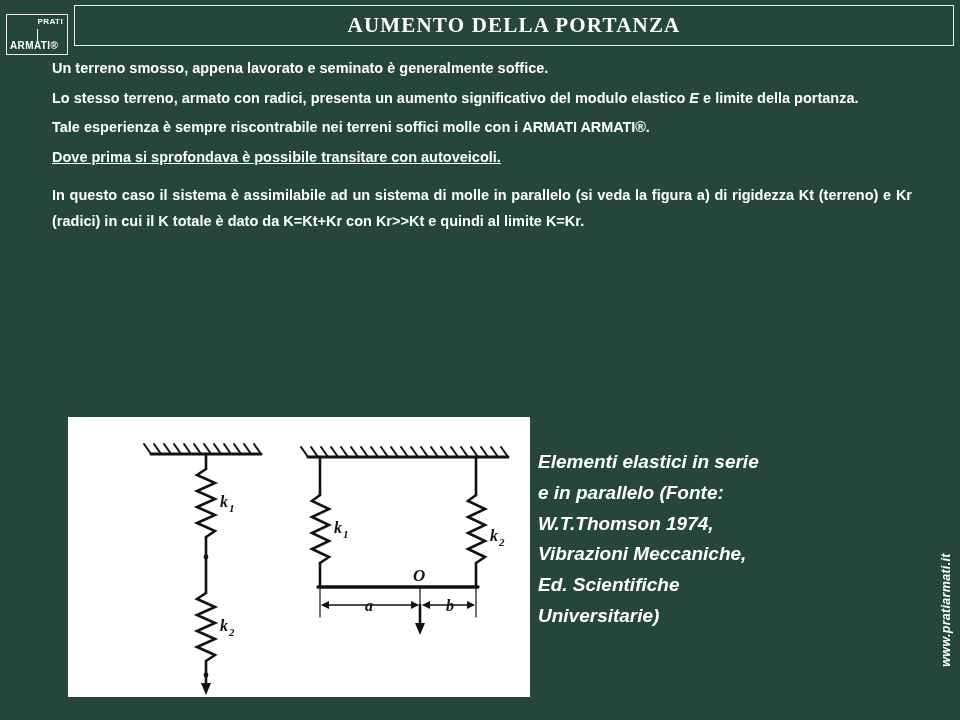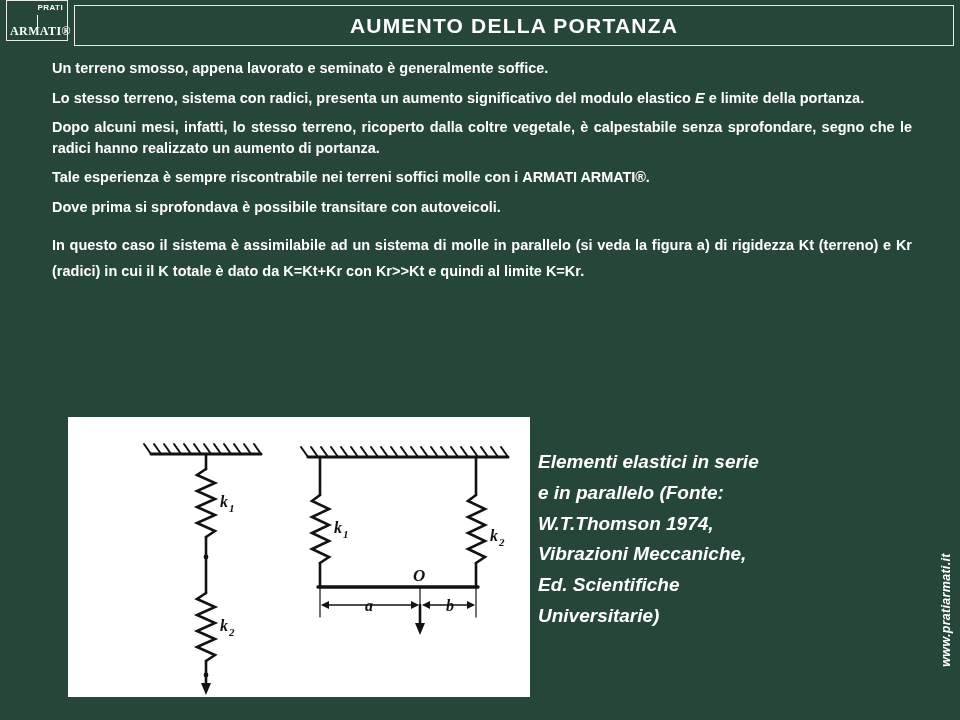--- a/index.html
+++ b/index.html
@@ -19,46 +19,45 @@
   .header {
     position: absolute;
     left: 0;
     top: 0;
     width: 960px;
     height: 52px;
   }
   .logo-box {
     position: absolute;
     left: 6px;
-    top: 0;
+    top: 14px;
     width: 62px;
     height: 41px;
     border: 1px solid #e8ece9;
     box-sizing: border-box;
   }
   .logo-prati {
     position: absolute;
     right: 4px;
     top: 3px;
     font-size: 8px;
     font-weight: bold;
     color: #ffffff;
     letter-spacing: 0.4px;
     line-height: 1;
   }
   .logo-armati {
     position: absolute;
     left: 3px;
     bottom: 3px;
-    font-size: 12px;
+    font-size: 10px;
     font-weight: bold;
     color: #ffffff;
     letter-spacing: 0.4px;
     line-height: 1;
-    font-family: Liberation Serif, serif;
   }
   .logo-stroke {
     position: absolute;
     left: 30px;
     top: 14px;
     width: 1px;
     height: 13px;
     background: #ffffff;
   }
   .title-box {
@@ -72,20 +71,21 @@
     display: flex;
     align-items: center;
     justify-content: center;
   }
   .title-text {
     font-size: 21px;
     font-weight: bold;
     color: #ffffff;
     letter-spacing: 1.2px;
     white-space: nowrap;
+    font-family: Liberation Serif, serif;
   }
 
   
   .content {
     position: absolute;
     left: 0;
     top: 58px;
     width: 960px;
   }
   .para {
@@ -171,32 +171,29 @@
   </div>
 </div>
 
 <div class="content">
 
   <p class="para">
     <span>Un terreno smosso, appena lavorato e seminato è generalmente soffice.</span>
   </p>
 
   <p class="para justify">
-    <span> Lo stesso terreno, sistema con radici, presenta un aumento significativo del modulo elastico </span><span class="em-i">E</span><span> e limite della portanza.</span>
-  </p>
-
-  <p class="para justify">
-    <span>Dopo alcuni mesi, infatti, lo stesso terreno, ricoperto dalla coltre vegetale, è calpestabile senza sprofondare, segno che le radici hanno realizzato un aumento di portanza.</span>
-  </p>
+    <span> Lo stesso terreno, armato con radici, presenta un aumento significativo del modulo elastico </span><span class="em-i">E</span><span> e limite della portanza.</span>
+  </p>
+
 
   <p class="para">
     <span>Tale esperienza è sempre riscontrabile nei terreni soffici molle con i </span><span class="plain">ARMATI ARMATI®</span><span>.</span>
   </p>
 
-  <p class="para" style="margin-bottom:16px;">
+  <p class="para" style="margin-bottom:16px;text-decoration:underline;">
     <span> Dove prima si sprofondava è possibile transitare con autoveicoli.</span>
   </p>
 
   <p class="para justify loose" style="margin-bottom:14px;">
     <span> In  questo caso il sistema è assimilabile ad un sistema di molle in parallelo (si veda la figura a) di rigidezza Kt (terreno) e Kr (radici) in cui il K totale è dato da K=Kt+Kr con Kr&gt;&gt;Kt e quindi al limite K=Kr.</span>
   </p>
 
 
 </div>
 

